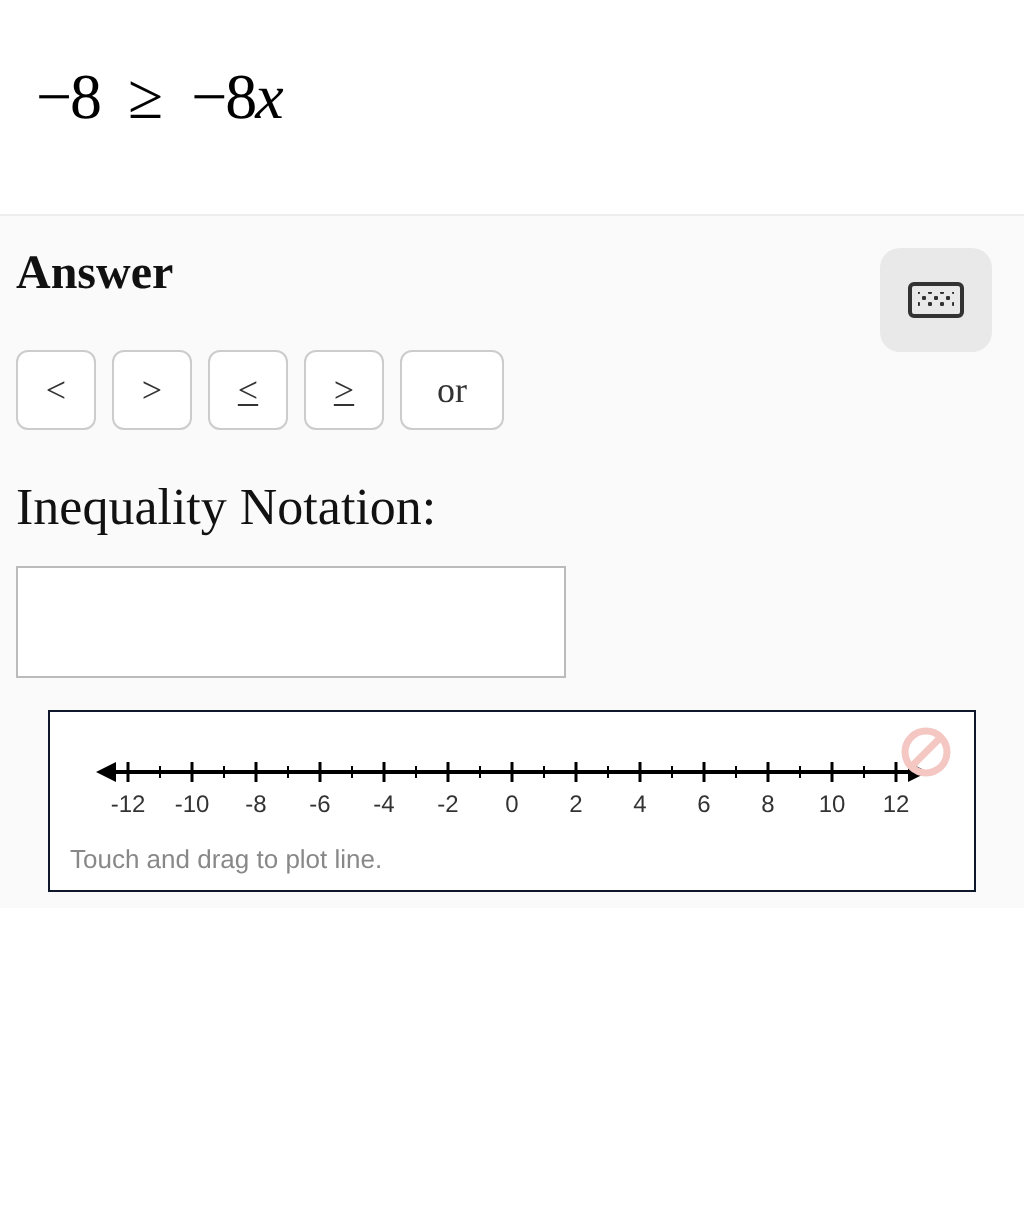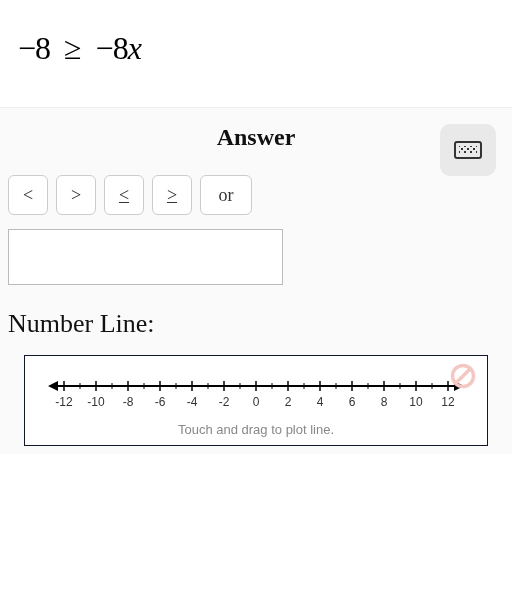--- a/index.html
+++ b/index.html
@@ -26,21 +26,21 @@
   .math .var { font-style: italic; }
   .answer-panel {
     background: #fafafa;
     border-top: 1px solid #eee;
     padding: 16px 8px 8px 8px;
     position: relative;
   }
   .answer-header {
     display: flex;
     align-items: flex-start;
-    justify-content: center;
+    justify-content: flex-start;
   }
   .answer-title {
     font-weight: bold;
     font-size: 24px;
     color: #111;
   }
   .attempt {
     font-size: 20px;
     color: #888;
     margin-top: 12px;
@@ -119,21 +119,20 @@
   }
   .no-symbol {
     position: absolute;
     right: 10px;
     top: 6px;
     width: 28px;
     height: 28px;
   }
   .numline-svg { display: block; width: 100%; height: 48px; }
   .numline-hint {
-    text-align: center;
     font-family: Arial, sans-serif;
     font-size: 13px;
     color: #888;
     margin-top: 4px;
   }
   .tick-label {
     font-family: Arial, sans-serif;
     font-size: 12px;
     fill: #333;
     text-anchor: middle;
@@ -168,23 +167,23 @@
     <div class="op-btn">&gt;</div>
     <div class="op-btn">
         <span style="text-decoration: underline;">&lt;</span>
       </div>
     <div class="op-btn">
         <span style="text-decoration: underline;">&gt;</span>
       </div>
     <div class="op-btn" style="min-width:52px;text-align:center;">or</div>
   </div>
 
+  <div class="section-label">Inequality Notation:</div>
   <input class="notation-input" type="text" value="" style="">
 
-  <div class="section-label">Number Line:</div>
 
   <div class="numline-container">
     <svg class="no-symbol" viewBox="0 0 24 24">
       <circle cx="12" cy="12" r="9" fill="none" stroke="#f4c7c2" stroke-width="3"></circle>
       <line x1="6" y1="18" x2="18" y2="6" stroke="#f4c7c2" stroke-width="3"></line>
     </svg>
     <svg class="numline-svg" viewBox="0 0 420 48">
       <line x1="8" y1="16" x2="412" y2="16" stroke="#000" stroke-width="2"></line>
       <polygon points="2,16 12,11 12,21" fill="#000"></polygon>
       <polygon points="418,16 408,11 408,21" fill="#000"></polygon>

